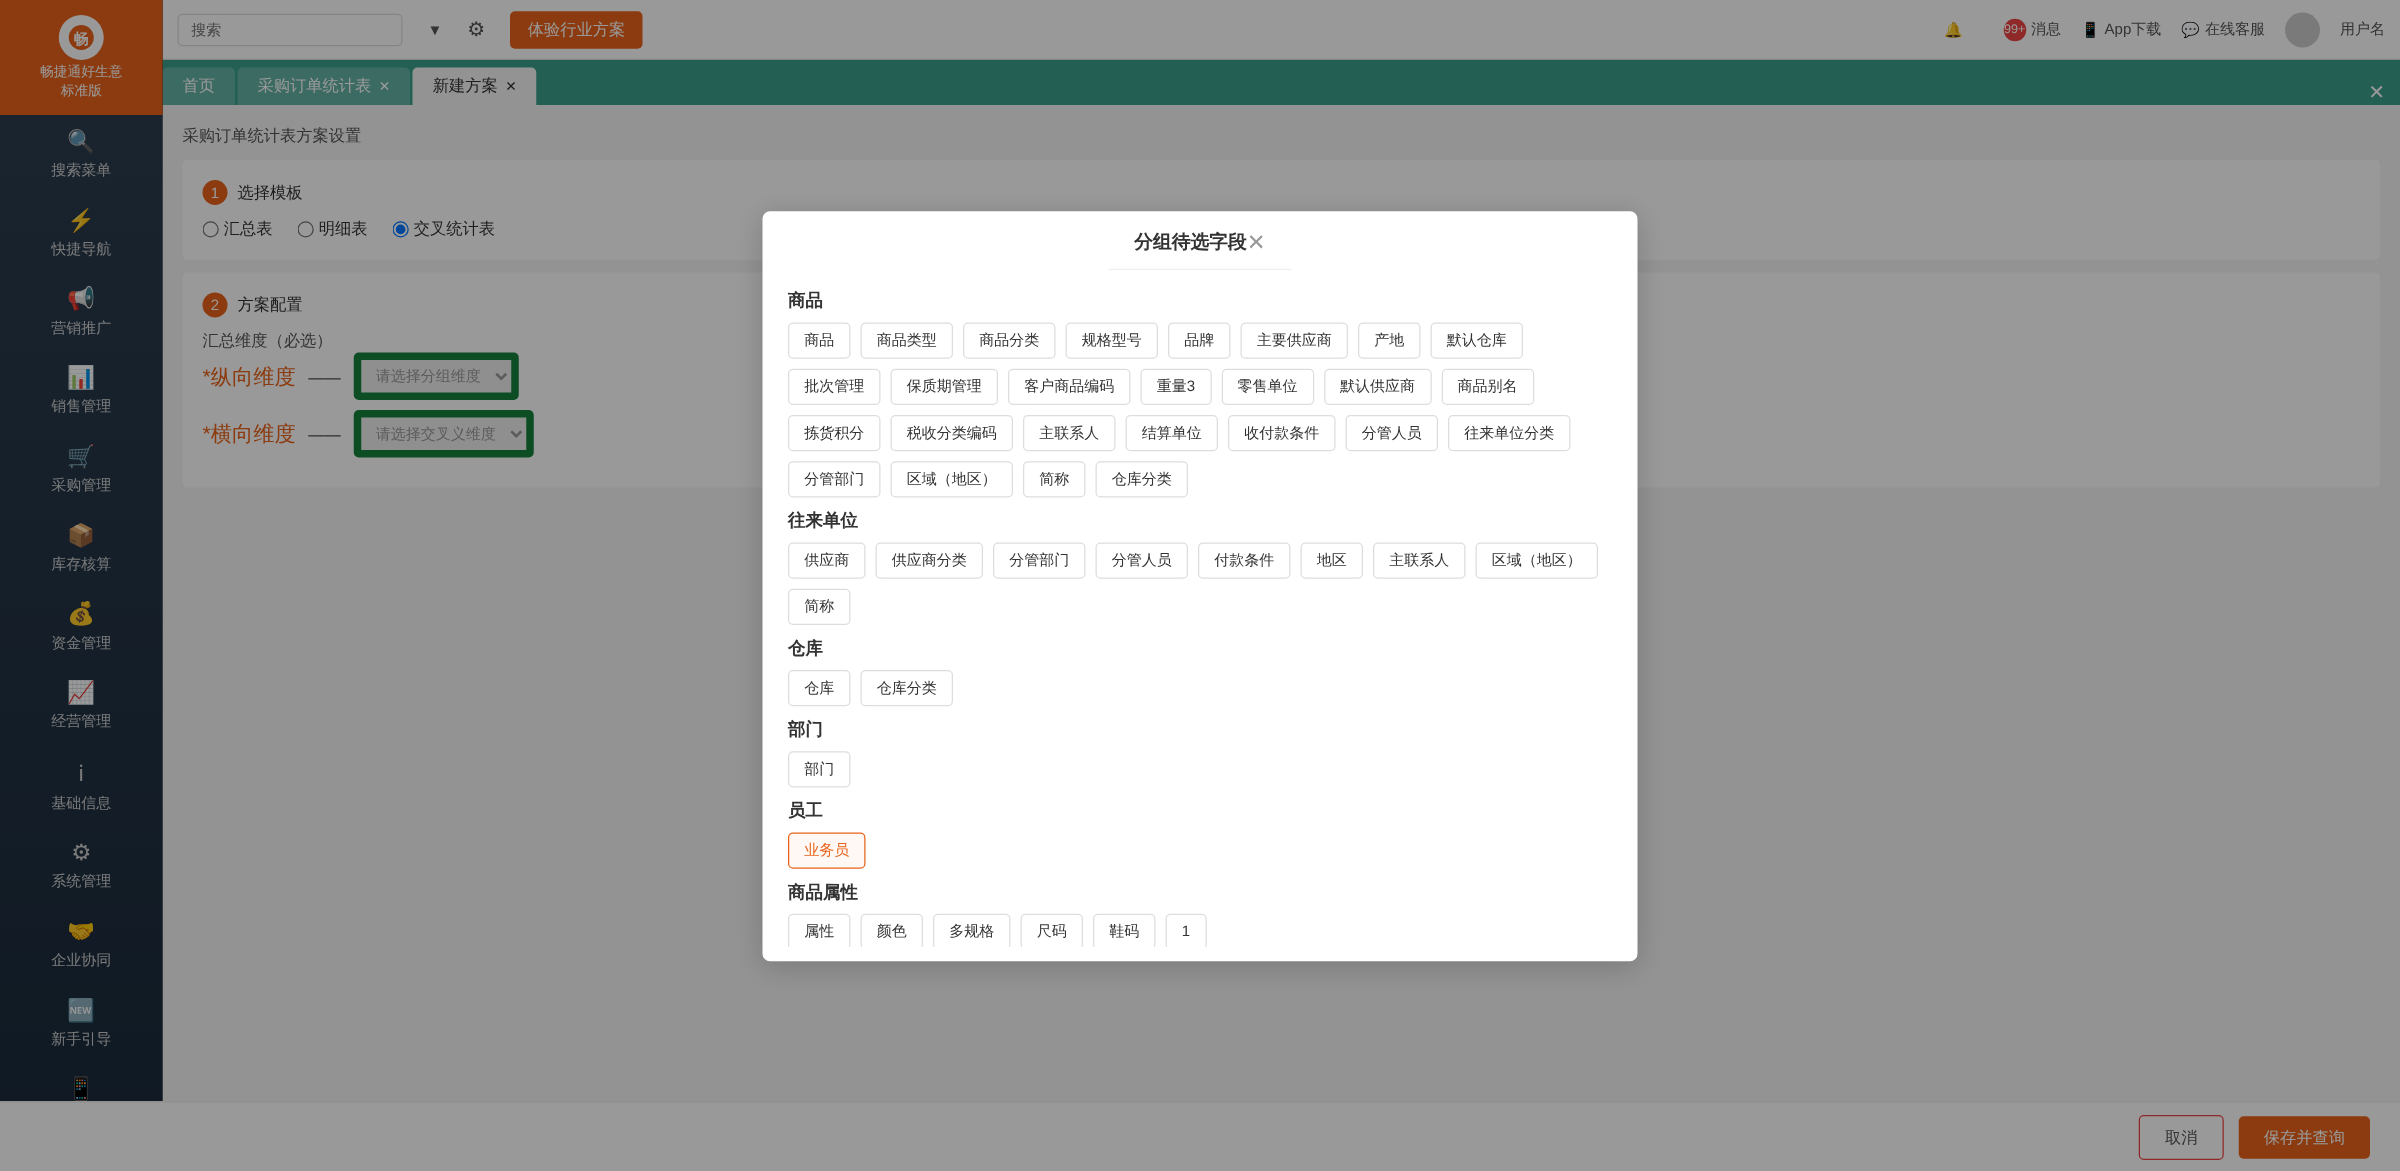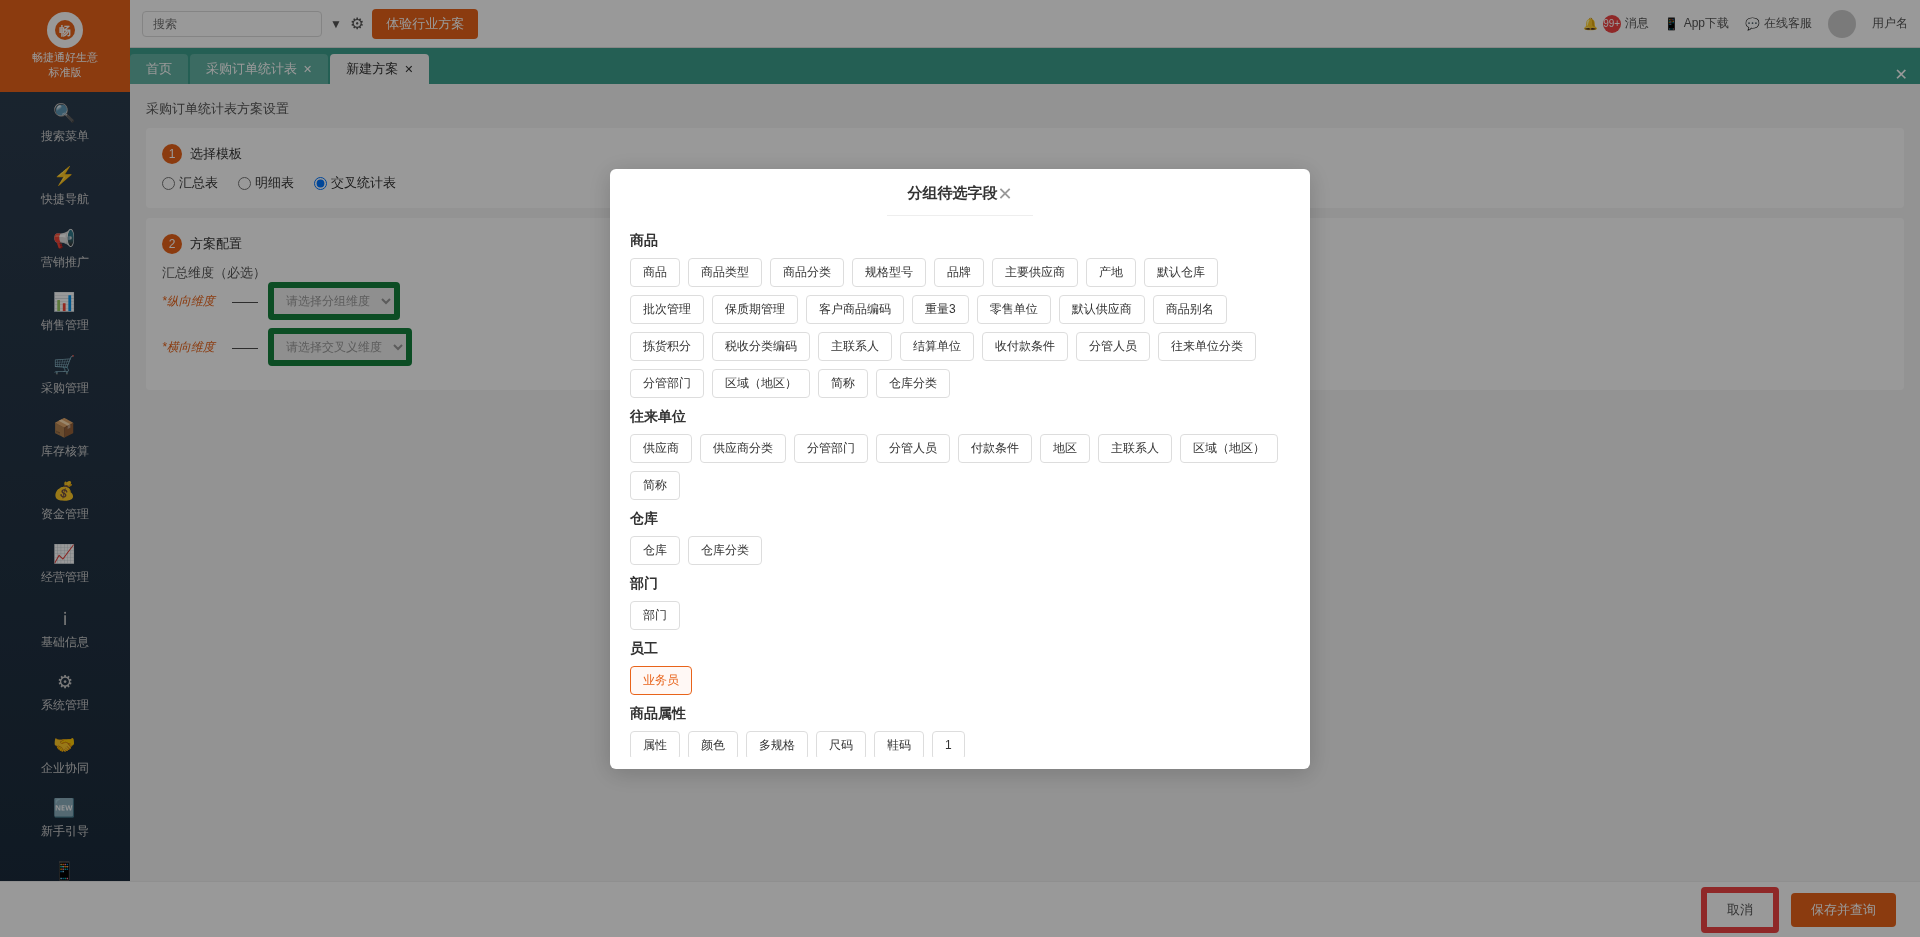--- a/index.html
+++ b/index.html
@@ -19,30 +19,30 @@
     .sidebar-logo-text { color: #fff; font-size: 11px; }
     .sidebar-item {
       width: 100%; padding: 10px 0; display: flex; flex-direction: column; align-items: center; cursor: pointer; color: #ccc; font-size: 12px; gap: 4px;
     }
     .sidebar-item-icon { font-size: 18px; }
 
     
     .header {
       position: fixed; left: 130px; top: 0; right: 0; height: 48px;
       background: #fff; display: flex; align-items: center; z-index: 9;
-      border-bottom: 1px solid #e0e0e0; padding: 0 12px; gap: 8px;
+      border-bottom: 1px solid #e0e0e0; padding: 0 12px; gap: 20px;
     }
     .header-search { flex: 0 0 180px; }
     .header-search input { width: 100%; border: 1px solid #ddd; border-radius: 4px; padding: 5px 10px; font-size: 12px; }
     .header-dropdown { color: #555; font-size: 12px; cursor: pointer; }
     .header-settings { color: #555; cursor: pointer; font-size: 16px; }
     .header-trial { background: #e8631a; color: #fff; border: none; border-radius: 4px; padding: 6px 14px; font-size: 13px; cursor: pointer; }
     .header-right { margin-left: auto; display: flex; align-items: center; gap: 16px; font-size: 12px; color: #555; }
     .header-right-item { display: flex; align-items: center; gap: 4px; cursor: pointer; }
-    .header-badge { background: #ef4444; color: #fff; border-radius: 50%; width: 18px; height: 18px; font-size: 10px; display: flex; align-items: center; justify-content: center; }
+    .header-badge { background: #ef4444; color: #fff; border-radius: 50%; width: 18px; height: 18px; font-size: 10px; display: flex; align-items: center; justify-content: center; margin-left: 28px; }
     .header-avatar { width: 28px; height: 28px; background: #ccc; border-radius: 50%; }
 
     
     .tabs {
       position: fixed; left: 130px; top: 48px; right: 0; height: 36px;
       background: #3d9f8c; display: flex; align-items: flex-end; z-index: 8; padding-left: 0;
     }
     .tab {
       height: 30px; padding: 0 16px; display: flex; align-items: center; gap: 6px;
       font-size: 13px; cursor: pointer; border-radius: 4px 4px 0 0; margin-right: 2px;
@@ -59,21 +59,21 @@
       background: #f5f5f5; overflow: auto; padding: 16px;
     }
     .page-title { font-size: 13px; color: #555; margin-bottom: 10px; }
     .card { background: #fff; border-radius: 4px; padding: 16px; margin-bottom: 10px; }
     .step-label { display: inline-flex; align-items: center; gap: 8px; font-size: 13px; color: #333; margin-bottom: 10px; }
     .step-num { background: #e8631a; color: #fff; border-radius: 50%; width: 20px; height: 20px; display: flex; align-items: center; justify-content: center; font-size: 12px; }
     .template-options { display: flex; gap: 20px; align-items: center; font-size: 13px; }
     .radio-item { display: flex; align-items: center; gap: 4px; cursor: pointer; }
     .section-label { font-size: 13px; color: #555; margin: 0 0; }
     .form-row { display: flex; align-items: center; gap: 10px; margin-bottom: 8px; }
-    .form-label { color: #e8631a; font-size: 12px; min-width: 60px; font-style: italic; }
+    .form-label { color: #e8631a; font-size: 17px; min-width: 60px; }
     .form-select { border: 6px solid #15803d; border-radius: 4px; padding: 5px 8px; font-size: 12px; color: #999; }
 
     
     .overlay {
       position: fixed; left: 0; top: 0; right: 0; bottom: 0;
       background: rgba(0,0,0,0.4); z-index: 100;
     }
     .modal {
       position: fixed; left: 50%; top: 50%; transform: translate(-50%, -50%);
       background: #fff; border-radius: 6px; z-index: 101;
@@ -103,21 +103,21 @@
       height: 12px; background: #f0f0f0; border-top: 1px solid #ddd;
       display: flex; align-items: center; flex-shrink: 0; border-radius: 0 0 6px 0;
     }
     .modal-scroll-x-inner { height: 6px; width: 60%; background: #ccc; border-radius: 3px; margin: 0 auto; }
 
     
     .modal-footer {
       position: fixed; right: 0; bottom: 0; left: 0; height: 56px;
       background: #fff; border-top: 1px solid #eee; display: flex; align-items: center; justify-content: flex-end; padding: 0 24px; gap: 12px; z-index: 50;
     }
-    .btn-cancel { border: 6px solid #ef4444; background: #fff; border-radius: 4px; padding: 8px 20px; cursor: pointer; font-size: 13px; color: #555; }
+    .btn-cancel { border: 1px solid #ef4444; background: #fff; border-radius: 4px; padding: 8px 20px; cursor: pointer; font-size: 13px; color: #555; }
     .btn-save { background: #e8631a; color: #fff; border: none; border-radius: 4px; padding: 8px 20px; cursor: pointer; font-size: 13px; }
 
     
     .modal-body::-webkit-scrollbar { width: 6px; }
     .modal-body::-webkit-scrollbar-thumb { background: #ccc; border-radius: 3px; }
   </style>
 </head>
 <body>
 
 <div class="sidebar">

